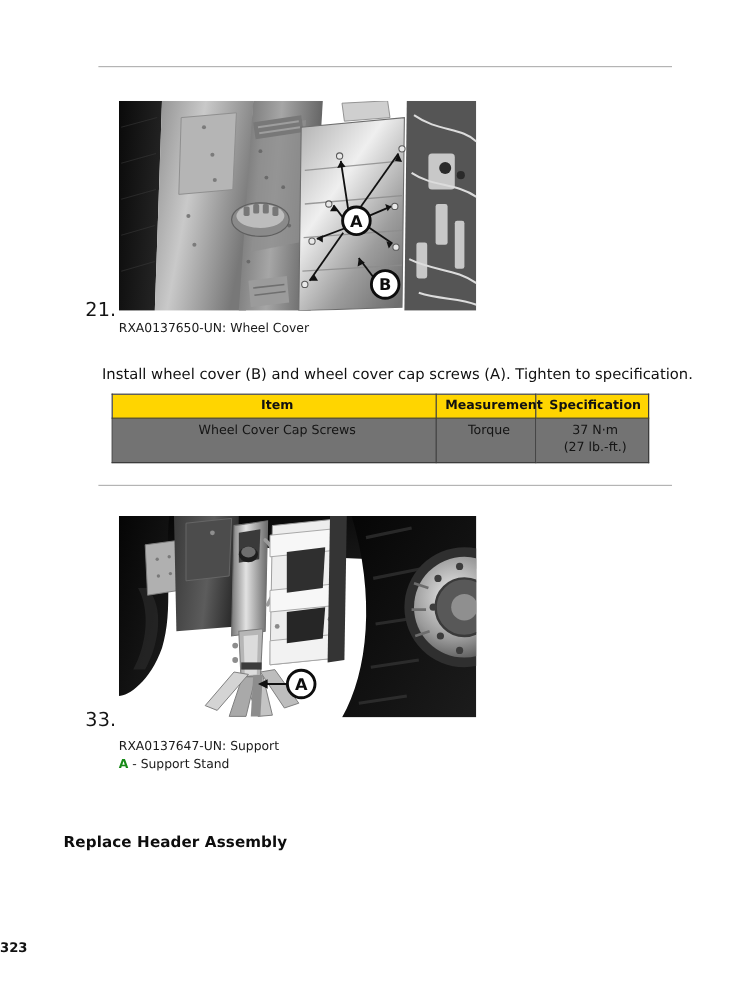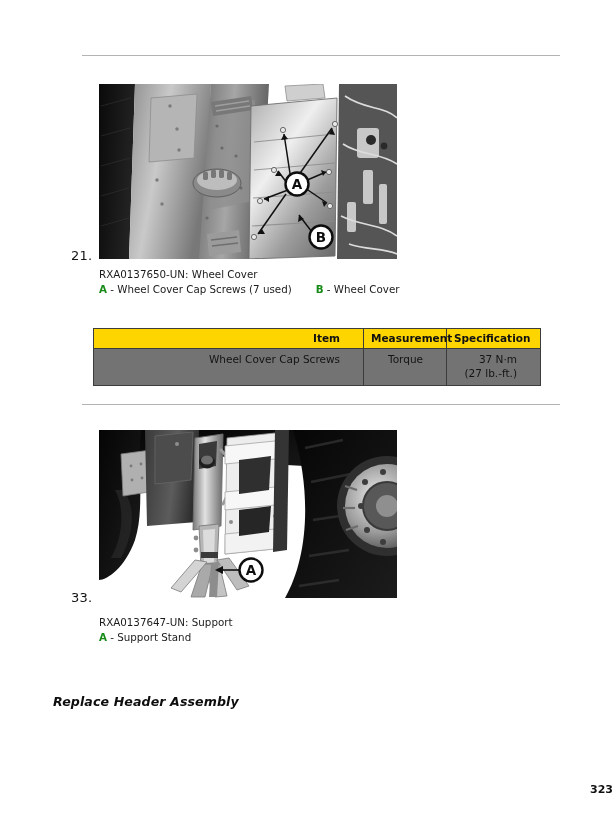--- a/index.html
+++ b/index.html
@@ -23,21 +23,21 @@
     width: 478px;
     height: 1px;
     background: #b4b4b4;
   }
   #rule-top { top: 55px; }
   #rule-mid { top: 404px; }
 
   
   .step-num {
     position: absolute;
-    font-size: 13px;
+    font-size: 16px;
     color: #141414;
     letter-spacing: 0.2px;
   }
   #step-21-num { left: 71px; top: 248px; }
   #step-22-num { left: 71px; top: 590px; }
 
   
   .figure { position: absolute; overflow: hidden; background: #ffffff; }
   #figure-wheel-cover { left: 99px; top: 84px; width: 298px; height: 175px; }
   #figure-support    { left: 99px; top: 430px; width: 298px; height: 168px; }
@@ -80,22 +80,22 @@
     position: absolute;
     left: 93px;
     top: 328px;
     width: 435px;
     border-collapse: collapse;
     font-size: 10.5px;
     table-layout: fixed;
   }
   #spec-table th, #spec-table td {
     border: 1px solid #3c3c3c;
-    padding: 4px 23px 5px 7px;
-    text-align: right;
+    padding: 4px 2px 5px 7px;
+    text-align: center;
     vertical-align: top;
     line-height: 1.28;
   }
   #spec-table th {
     background: #ffd500;
     font-weight: bold;
     color: #111111;
     height: 19px;
     padding-top: 3px;
     padding-bottom: 3px;
@@ -111,30 +111,29 @@
 
   
   #section-heading {
     position: absolute;
     left: 53px;
     top: 694px;
     font-size: 12.6px;
     font-weight: bold;
     color: #0d0d0d;
     letter-spacing: 0.1px;
-    font-style: italic;
   }
 
   
   #page-number {
     position: absolute;
     left: 0;
     top: 783px;
     width: 613px;
-    text-align: right;
+    text-align: left;
     font-size: 11px;
     font-weight: bold;
     color: #111111;
   }
 </style>
 </head>
 <body>
 
 <div class="page">
 
@@ -289,24 +288,22 @@
       </g>
       <g>
         <circle cx="222" cy="153" r="11.5" fill="#ffffff" stroke="#0d0d0d" stroke-width="2.4"></circle>
         <text x="222" y="158" font-family="'DejaVu Sans','Liberation Sans',sans-serif" font-size="13.5" font-weight="bold" fill="#0d0d0d" text-anchor="middle">B</text>
       </g>
     </svg>
   </div>
 
   <div class="fig-caption" id="cap-1">RXA0137650-UN: Wheel Cover</div>
 
-  <div class="legend-row" id="leg-1">
-    <span class="legend-item"><span class="legend-key">A</span><span> - </span><span>Wheel Cover Cap Screws (7 used)</span></span><span class="legend-sep"></span><span class="legend-item"><span class="legend-key">B</span><span> - </span><span>Wheel Cover</span></span>
-  </div>
-
+
+  <div class="instruction" id="instr-1">Install wheel cover (B) and wheel cover cap screws (A). Tighten to specification.</div>
 
   <table id="spec-table">
     <thead>
       <tr>
         <th class="col-item">Item</th>
         <th class="col-meas">Measurement</th>
         <th class="col-spec">Specification</th>
       </tr>
     </thead>
     <tbody>

